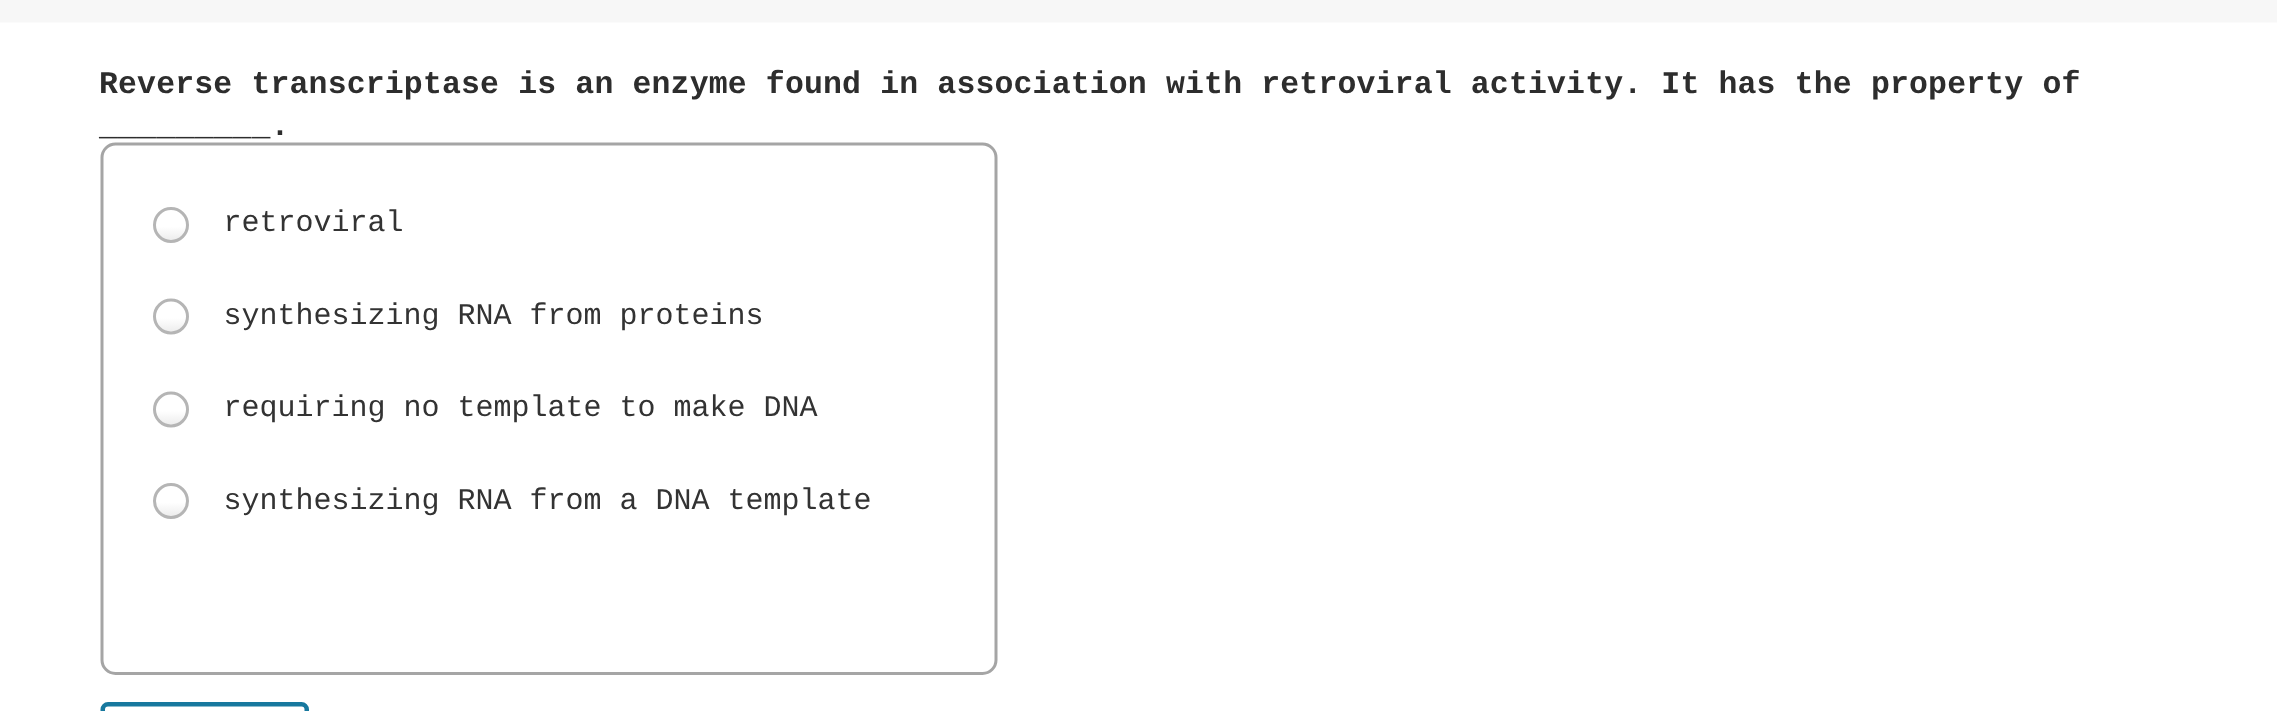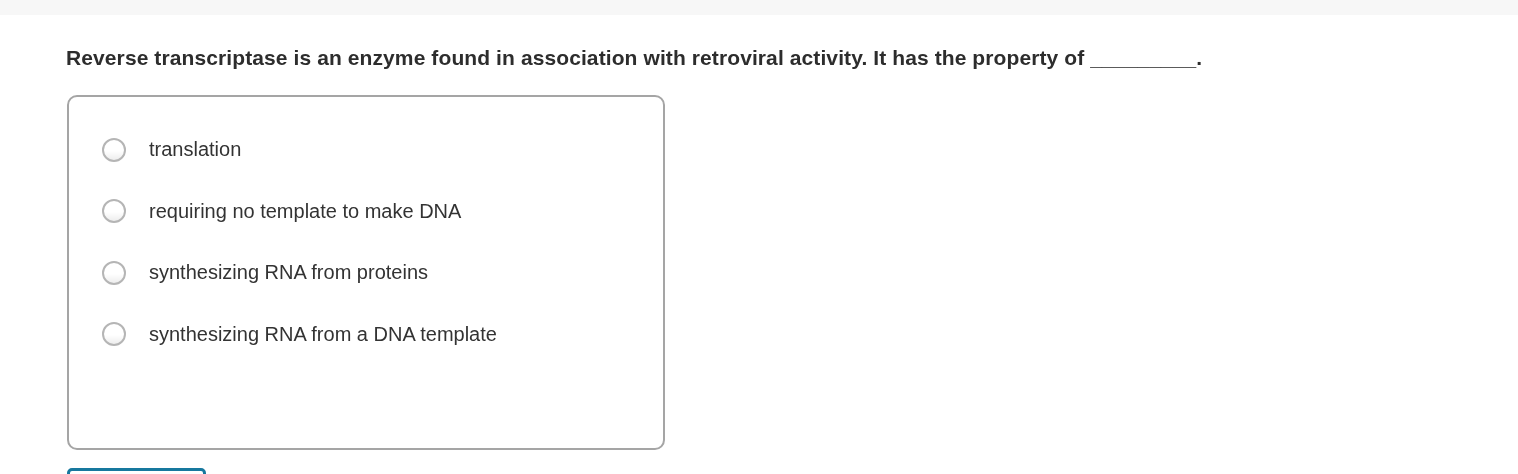--- a/index.html
+++ b/index.html
@@ -7,20 +7,21 @@
     padding: 0;
     background: #ffffff;
     font-family: "Liberation Sans", sans-serif;
   }
   .viewport {
     position: relative;
     width: 1518px;
     height: 474px;
     background: #ffffff;
     overflow: hidden;
+    font-family: Liberation Mono, monospace;
   }
   .top-strip {
     position: absolute;
     top: 0;
     left: 0;
     width: 1518px;
     height: 15px;
     background: #f7f7f7;
   }
   .question-text {
@@ -87,31 +88,31 @@
 <div class="viewport">
 
   <div class="top-strip"></div>
 
   <div class="question-text">Reverse transcriptase is an enzyme found in association with retroviral activity. It has the property of _________.</div>
 
   <div class="options-box">
 
     <div class="option-row">
       <span class="radio"></span>
-      <span class="option-label">translation</span>
+      <span class="option-label">retroviral</span>
+    </div>
+
+    <div class="option-row">
+      <span class="radio"></span>
+      <span class="option-label">synthesizing RNA from proteins</span>
     </div>
 
     <div class="option-row">
       <span class="radio"></span>
       <span class="option-label">requiring no template to make DNA</span>
-    </div>
-
-    <div class="option-row">
-      <span class="radio"></span>
-      <span class="option-label">synthesizing RNA from proteins</span>
     </div>
 
 
     <div class="option-row">
       <span class="radio"></span>
       <span class="option-label">synthesizing RNA from a DNA template</span>
     </div>
 
   </div>
 

